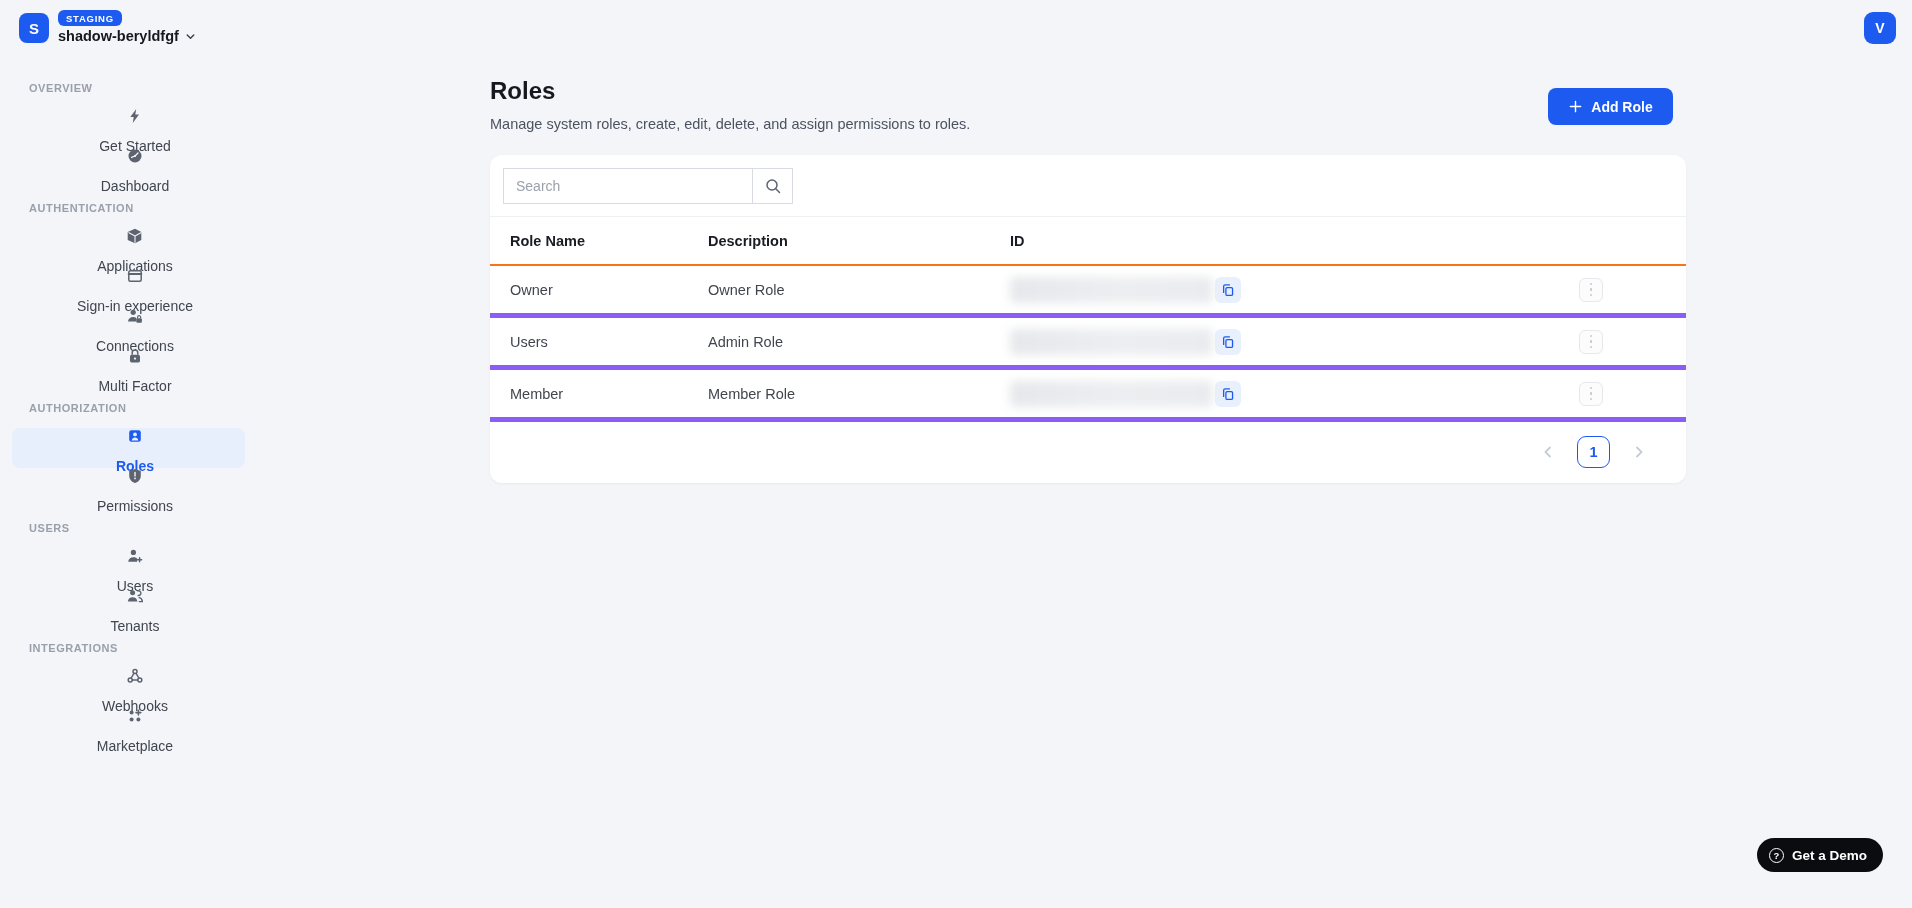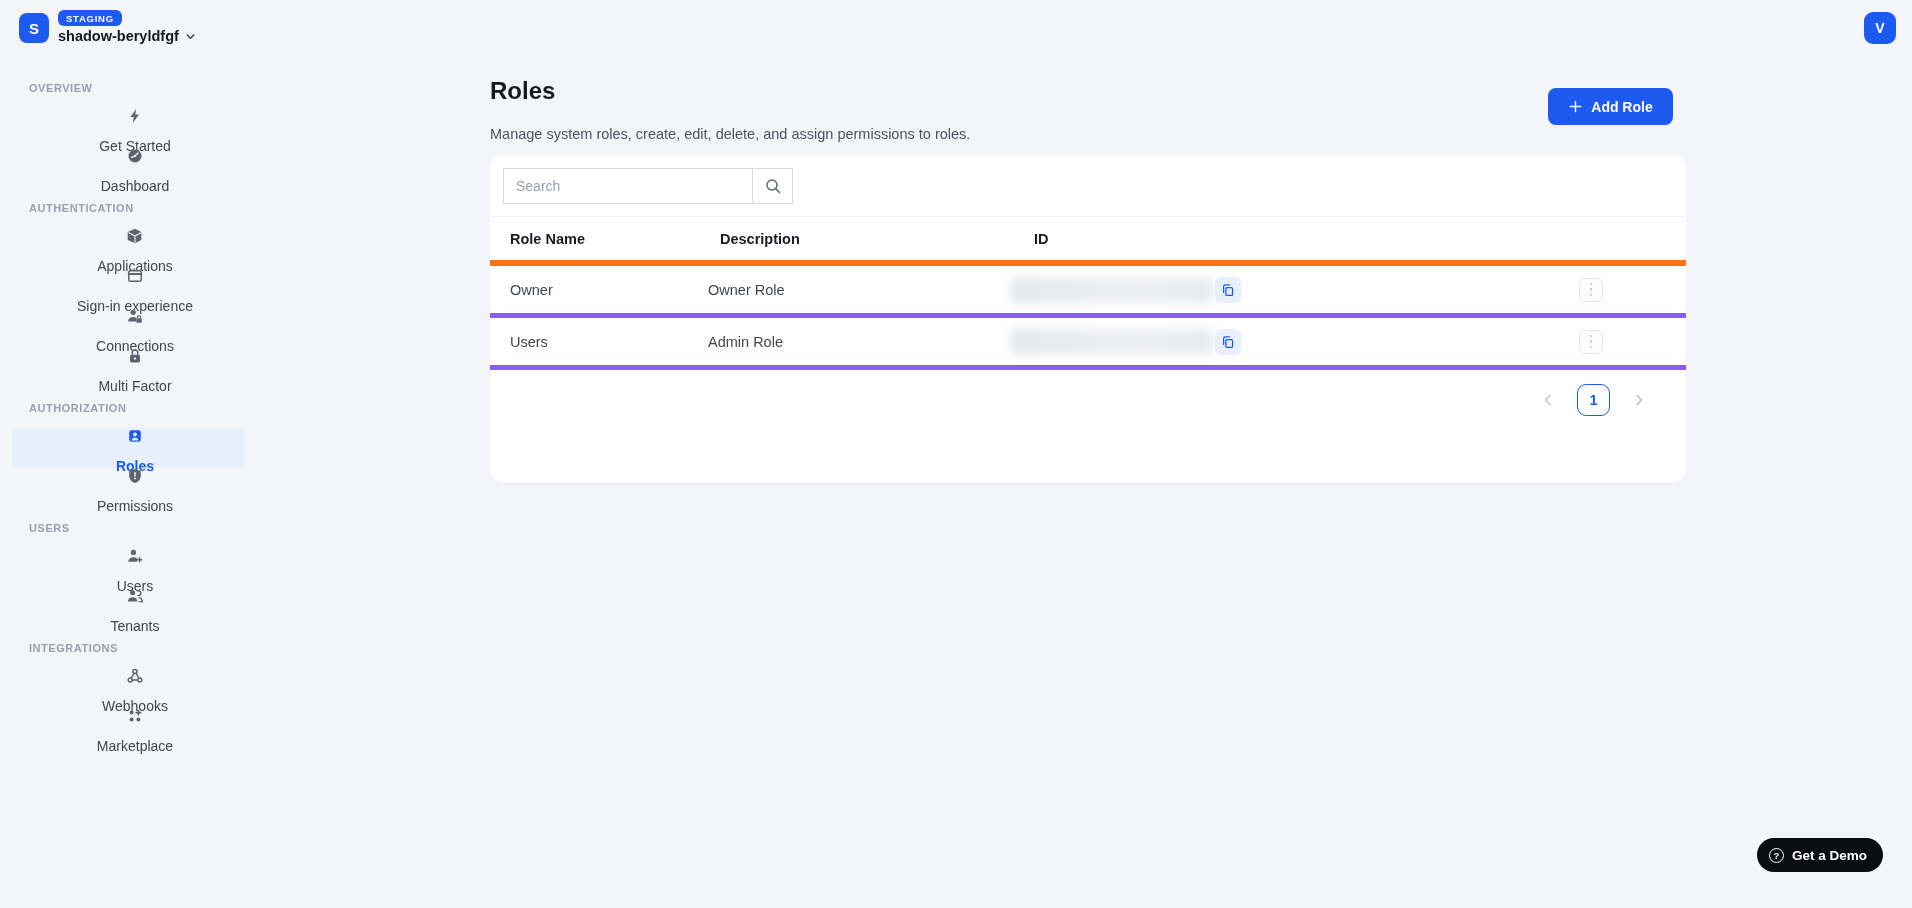--- a/index.html
+++ b/index.html
@@ -47,21 +47,21 @@
     cursor:pointer; border-radius:8px;flex-direction:column;
   }
   .nav-item .nav-icon { display:flex; width:16px; height:16px; color:#5d6470; }
   .nav-item.active {
     margin-left:12px; padding-left:13px;
     background:#e7effc; color:var(--primary); font-weight:700;
   }
   .nav-item.active .nav-icon { color:var(--primary); }
   
   .page-title { position:absolute; left:490px; top:77px; font-size:24px; font-weight:700; color:#15181e; }
-  .page-subtitle { position:absolute; left:490px; top:126px; font-size:14.5px; color:#4c5360; }
+  .page-subtitle { position:absolute; left:490px; top:116px; font-size:14.5px; color:#4c5360; }
   .add-btn {
     position:absolute; left:1548px; top:88px; width:125px; height:37px;
     background:var(--primary); color:#fff; border:none; border-radius:8px;
     font-family:inherit; font-size:14px; font-weight:600;
     display:flex; align-items:center; justify-content:center; gap:8px; cursor:pointer;
   }
   
   .card {
     position:absolute; left:490px; top:155px; width:1196px; height:328px;
     background:#fff; border-radius:12px; box-shadow:0 1px 3px rgba(16,24,40,.05);
@@ -74,21 +74,21 @@
   .search-input {
     flex:1; border:none; outline:none; padding:0 12px;
     font-family:inherit; font-size:14px; color:#30343c;
   }
   .search-input::placeholder { color:#9aa1ad; }
   .search-btn {
     width:40px; border:none; border-left:1px solid #d8dce2; background:#fff;
     display:flex; align-items:center; justify-content:center; color:#5d6470; cursor:pointer;
   }
   .thead, .trow { display:grid; grid-template-columns:218px 302px 1fr 107px; align-items:center; }
-  .thead { height:49px; border-bottom:6px solid #f97316;gap:12px; }
+  .thead { height:49px; border-bottom:2px solid #f97316; }
   .th { font-size:14.5px; font-weight:700; color:#191c22; }
   .th:first-child, .trow .td:first-child { padding-left:20px; }
   .trow { height:52px; border-bottom:5px solid #8b5cf6; }
   .td { font-size:14.5px; color:#41454e; }
   .id-cell { display:flex; align-items:center; gap:2px; }
   .redacted {
     width:203px; height:26px; border-radius:4px;
     background:linear-gradient(90deg,#e6e8eb, #edeef1 55%, #e9ebee);
     filter:blur(5px);
   }
@@ -348,20 +348,42 @@
           </button>
         </div>
         <div class="td actions-cell">
           <button class="kebab-btn">
             <i></i>
             <i></i>
             <i></i>
           </button>
         </div>
       </div>
+      <div class="trow">
+        <div class="td">Member</div>
+        <div class="td">Member Role</div>
+        <div class="td id-cell">
+          <div class="redacted"></div>
+          <button class="copy-chip">
+            <span>
+              <svg width="14" height="14" viewBox="0 0 16 16" fill="none" stroke="currentColor" stroke-width="1.5" stroke-linecap="round" stroke-linejoin="round">
+                <rect x="5.6" y="5.2" width="7.6" height="9" rx="1.4"></rect>
+                <path d="M3 10.8V4a1.8 1.8 0 0 1 1.8-1.8h4.8"></path>
+              </svg>
+            </span>
+          </button>
+        </div>
+        <div class="td actions-cell">
+          <button class="kebab-btn">
+            <i></i>
+            <i></i>
+            <i></i>
+          </button>
+        </div>
+      </div>
     </div>
 
   <div class="pagination">
     <button class="page-chev">
       <span>
         <svg width="16" height="16" viewBox="0 0 16 16" fill="none" stroke="currentColor" stroke-width="1.8" stroke-linecap="round" stroke-linejoin="round">
             <path d="M10 3.5L5.5 8l4.5 4.5"></path>
           </svg>
       </span>
     </button>

